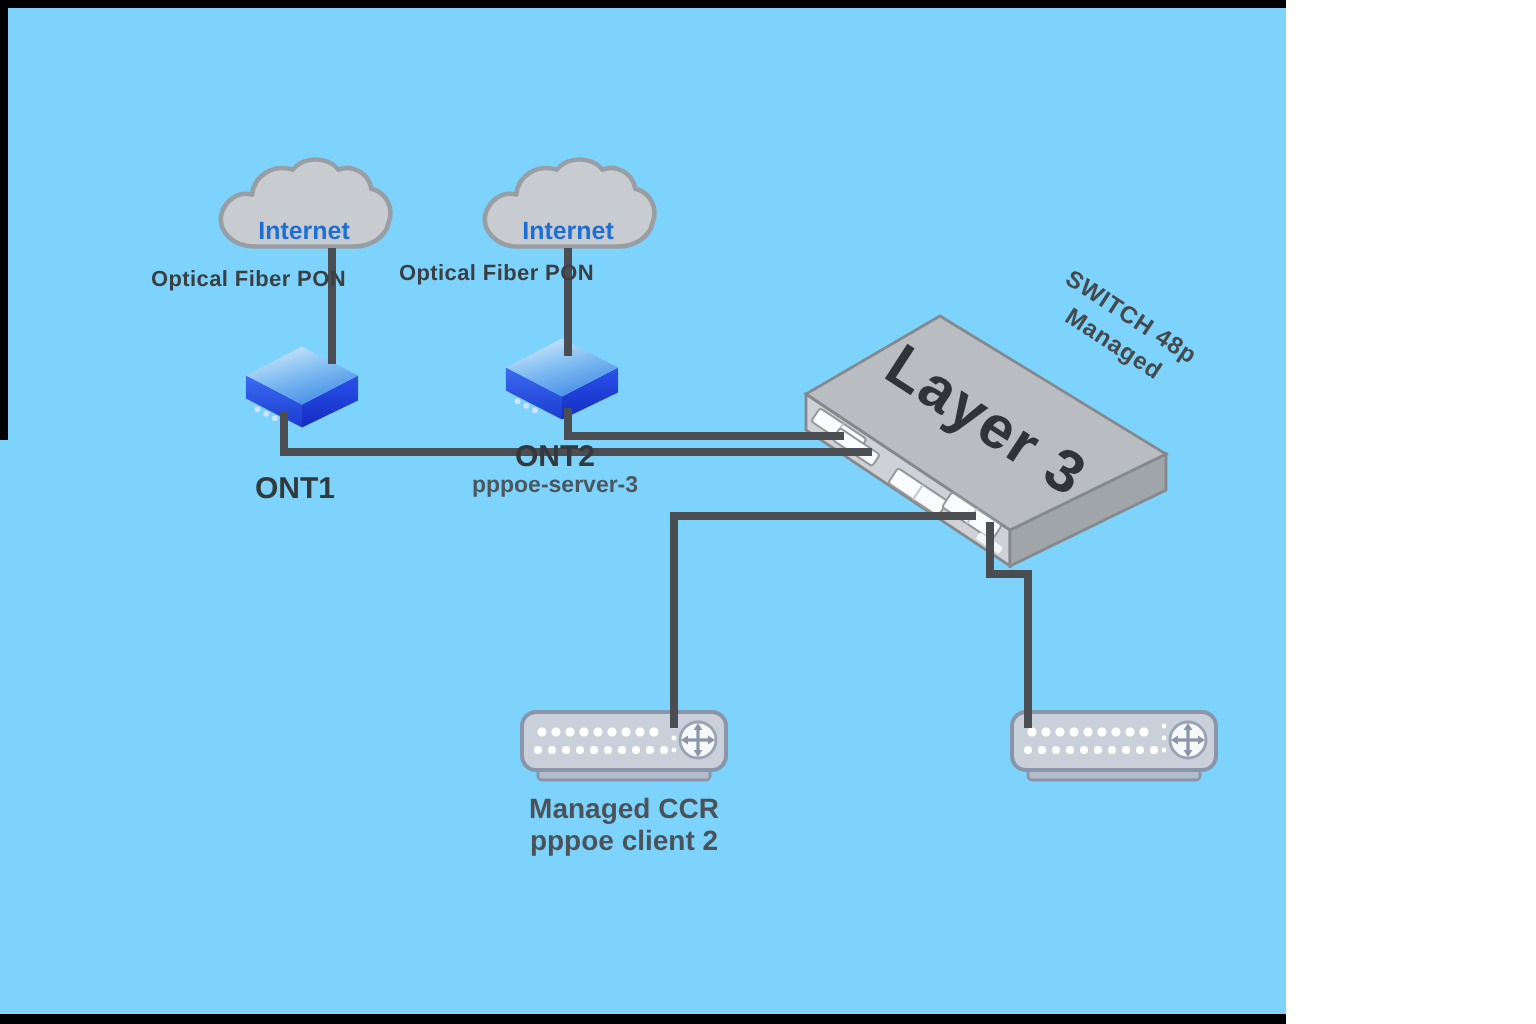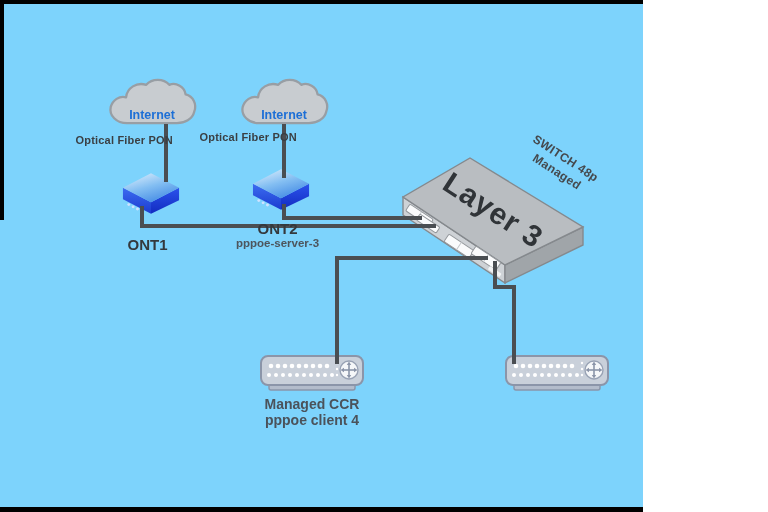--- a/index.html
+++ b/index.html
@@ -208,16 +208,16 @@
     <div class="devrole">pppoe-server-3</div>
   </div>
 
   <div id="switch-annotation">
     <div>SWITCH 48p</div>
     <div>Managed</div>
   </div>
 
   <div class="lbl" style="left:242px;top:396px;width:140px">
     <div class="clientname">Managed CCR</div>
-    <div class="clientrole">pppoe client 4</div>
+    <div class="clientrole">pppoe client 2</div>
   </div>
 
 </div>
 
 </body></html>

